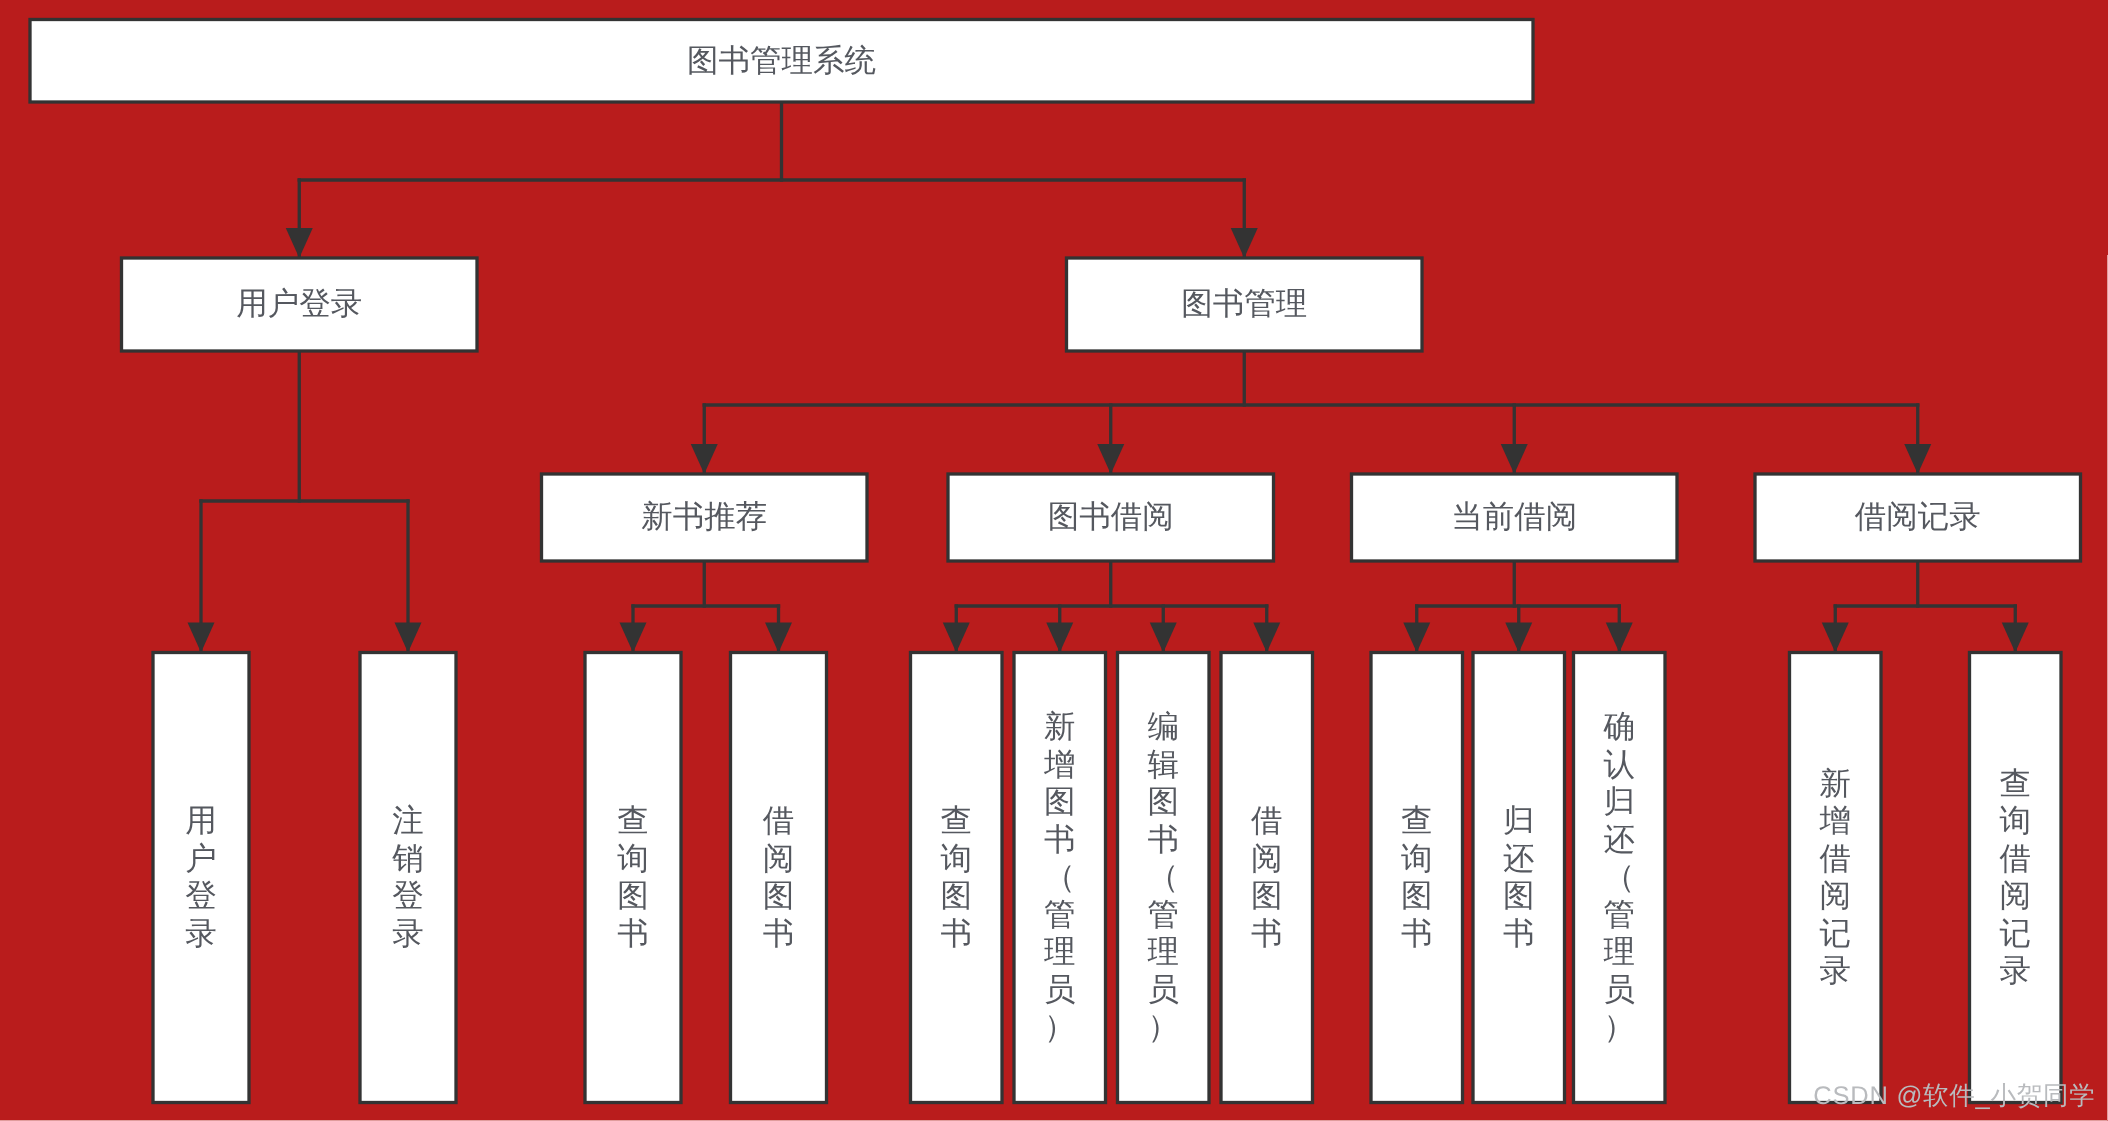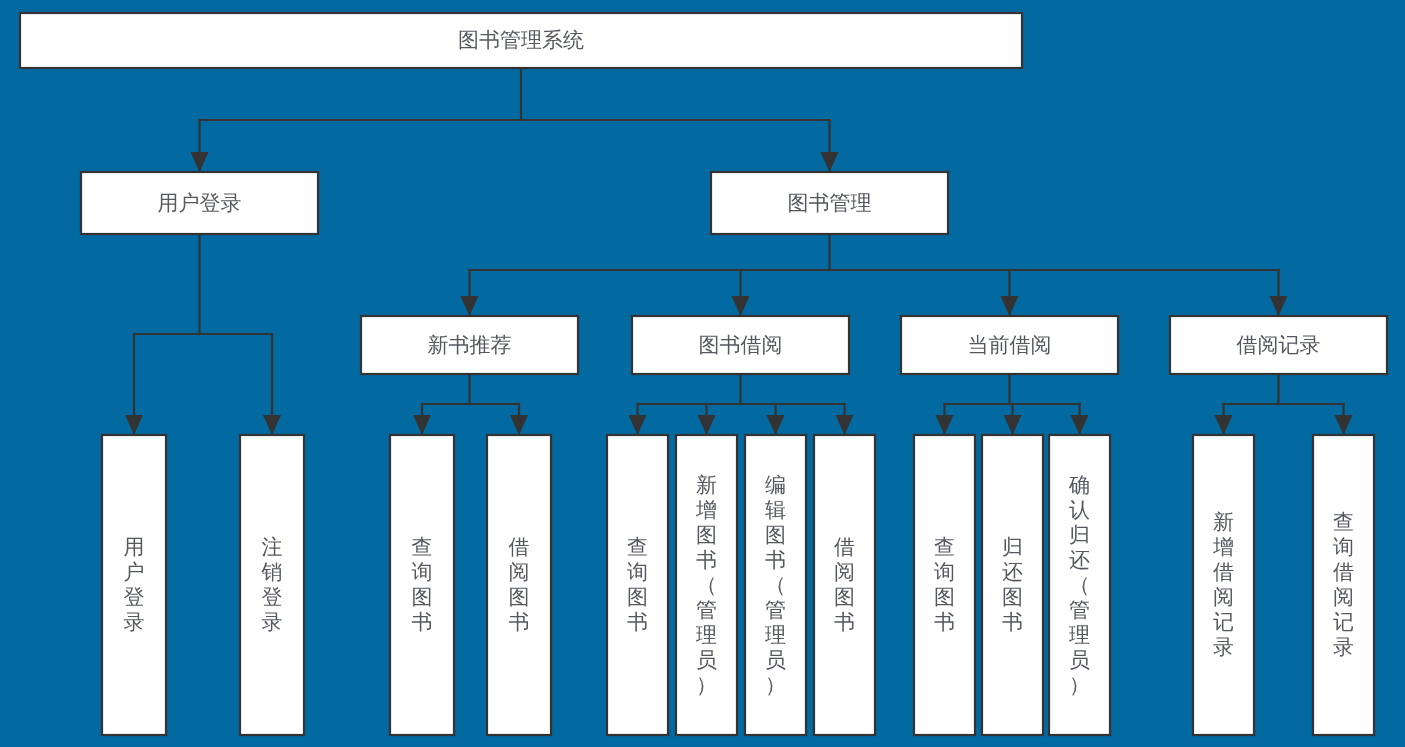--- a/index.html
+++ b/index.html
@@ -7,21 +7,21 @@
     padding: 0;
     background: #ffffff;
   }
   body {
     font-family: "Liberation Sans", "DejaVu Sans", sans-serif;
   }
   #diagram-root {
     position: relative;
     width: 1405px;
     height: 747px;
-    background: #0369a1;
+    background: #b91c1c;
     overflow: hidden;
     text-align: right;
   }
   svg#flow {
     position: absolute;
     left: 0;
     top: 0;
     width: 1405px;
     height: 747px;
     display: block;
@@ -215,13 +215,14 @@
         <g>
           <rect x="1193" y="435" width="61" height="300" class="node-box"></rect>
           <text x="1223.5" y="529" class="node-label-v"><tspan x="1223.5" dy="0">新</tspan><tspan x="1223.5" dy="25">增</tspan><tspan x="1223.5" dy="25">借</tspan><tspan x="1223.5" dy="25">阅</tspan><tspan x="1223.5" dy="25">记</tspan><tspan x="1223.5" dy="25">录</tspan></text>
         </g>
         <g>
           <rect x="1313" y="435" width="61" height="300" class="node-box"></rect>
           <text x="1343.5" y="529" class="node-label-v"><tspan x="1343.5" dy="0">查</tspan><tspan x="1343.5" dy="25">询</tspan><tspan x="1343.5" dy="25">借</tspan><tspan x="1343.5" dy="25">阅</tspan><tspan x="1343.5" dy="25">记</tspan><tspan x="1343.5" dy="25">录</tspan></text>
         </g>
       </g>
   </svg>
+  <div class="watermark">CSDN @软件_小贺同学</div>
 </div>
 
 </body></html>

